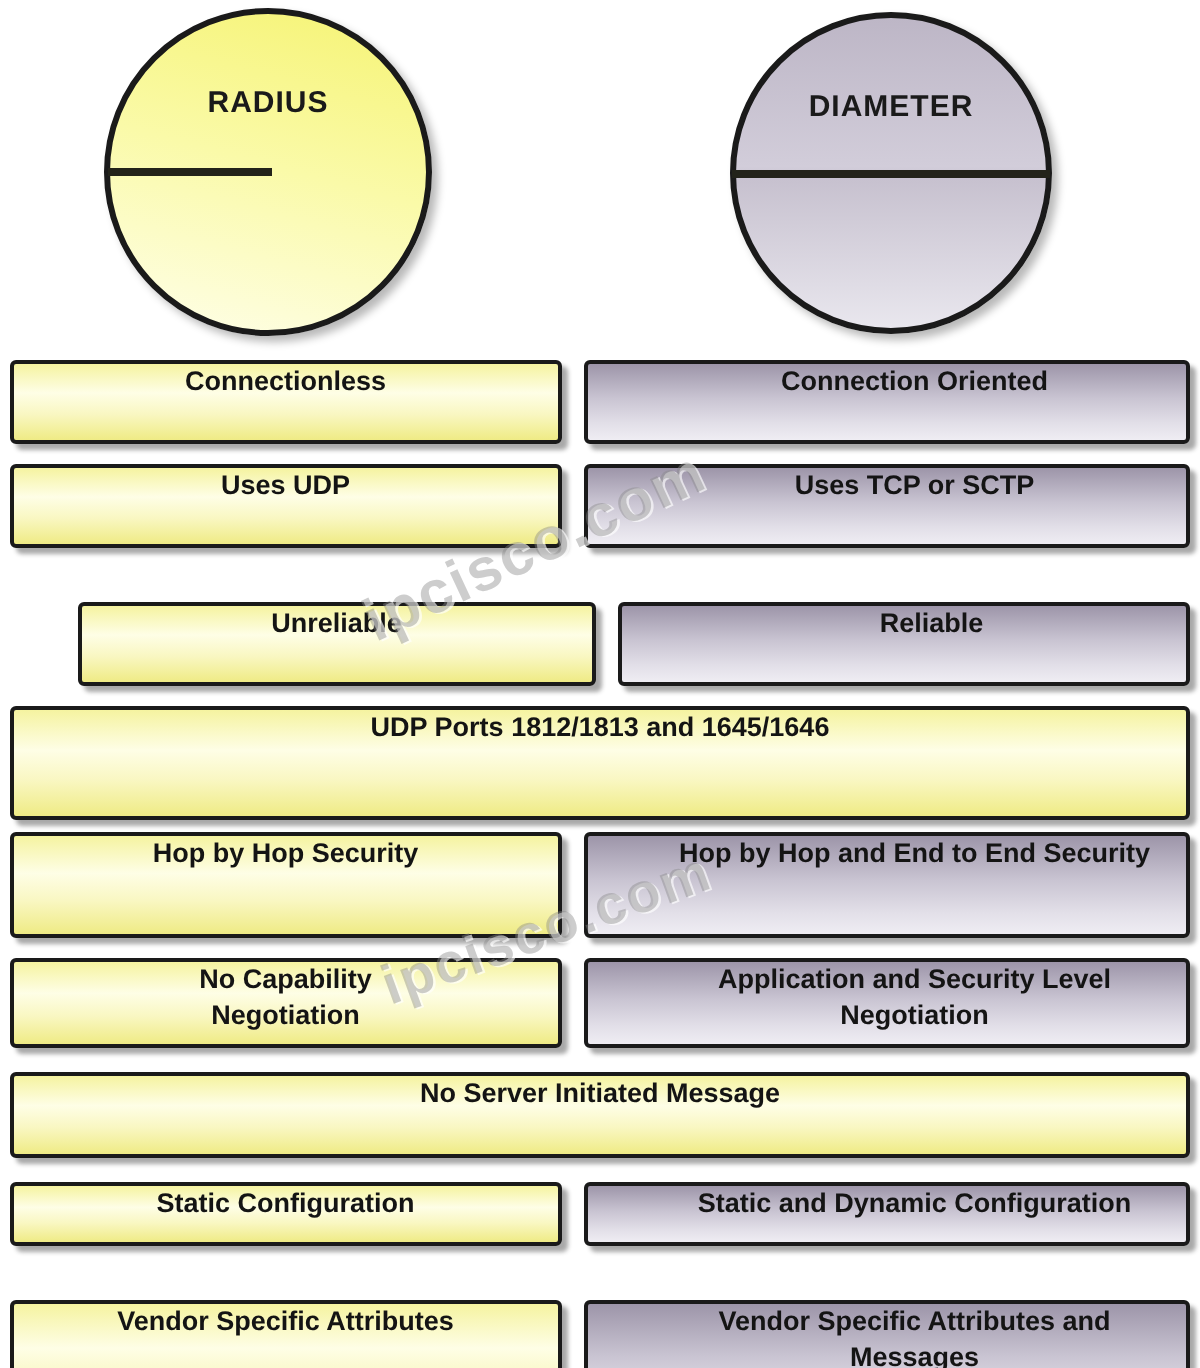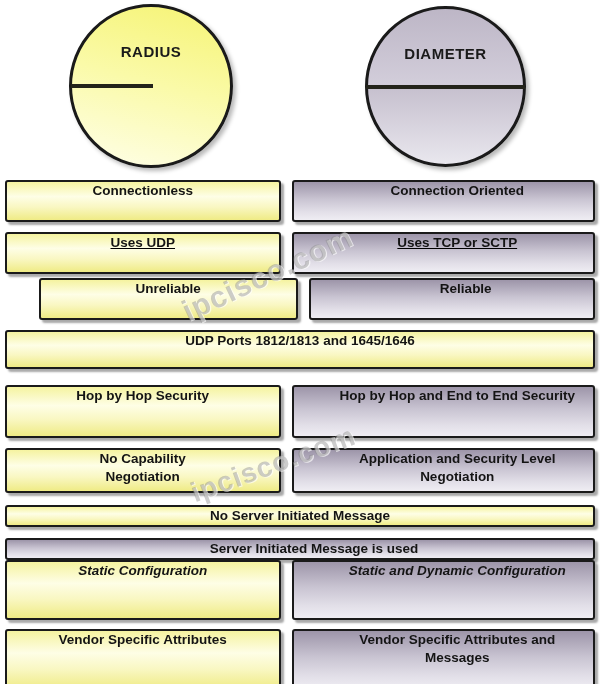--- a/index.html
+++ b/index.html
@@ -12,21 +12,21 @@
   }
 
   
   .circle{
     position:absolute;
     border:3px solid #1a1a1a;
     border-radius:50%;
     box-shadow:3px 3px 4px rgba(0,0,0,0.28);
   }
   .radius-circle{
-    left:69px;top:4px;width:158px;height:158px;
+    left:52px;top:4px;width:158px;height:158px;
     background:linear-gradient(195deg,#f6f478 4%,#fafaa8 48%,#fefee4 96%);
   }
   .diameter-circle{
     left:365px;top:6px;width:155px;height:155px;
     background:linear-gradient(to bottom,#bdb6c6 0%,#d2cdda 48%,#c7c1cf 52%,#e9e7ee 100%);
   }
   .ctitle{
     position:absolute;top:36px;left:0;right:0;
     text-align:center;
     font-weight:bold;font-size:15px;letter-spacing:0.5px;color:#1a1a1a;
@@ -38,27 +38,27 @@
   .diameter-line{
     position:absolute;left:-2px;right:-2px;top:calc(50% - 2px);
     height:4px;background:#23231a;
   }
 
   
   #rows{position:absolute;left:5px;top:180px;width:590px;}
   .row{display:flex;gap:11px;}
   .row .box{flex:1 1 0;}
   .row1{height:42px;margin-bottom:10px;}
-  .row2{height:42px;margin-bottom:4px;text-decoration:underline;}
+  .row2{height:42px;margin-bottom:27px;}
   .row3{height:42px;margin-bottom:10px;margin-left:34px;}
-  .row4{height:39px;margin-bottom:16px;}
+  .row4{height:57px;margin-bottom:6px;}
   .row5{height:53px;margin-bottom:10px;}
   .row6{height:45px;margin-bottom:12px;}
   .row7{height:43px;margin-bottom:12px;flex-direction:column;}
-  .row8{height:60px;margin-bottom:9px;font-style:italic;}
+  .row8{height:32px;margin-bottom:27px;}
   .row9{height:62px;margin-bottom:10px;}
 
   .box{
     box-sizing:border-box;
     border:2.5px solid #1a1a1a;
     border-radius:3px;
     box-shadow:3px 3px 2px rgba(40,40,40,0.40);
     display:flex;align-items:flex-start;justify-content:center;
     text-align:center;
   }
@@ -154,23 +154,20 @@
       <div class="box gbox">
         <span class="btxt">Application and Security Level
 Negotiation</span>
       </div>
     </div>
 
     <div class="row row7">
       <div class="box ybox">
         <span class="btxt">No Server Initiated Message</span>
       </div>
-      <div class="box gbox">
-        <span class="btxt">Server Initiated Message is used</span>
-      </div>
     </div>
 
     <div class="row row8">
       <div class="box ybox">
         <span class="btxt">Static Configuration</span>
       </div>
       <div class="box gbox">
         <span class="btxt">Static and Dynamic Configuration</span>
       </div>
     </div>

